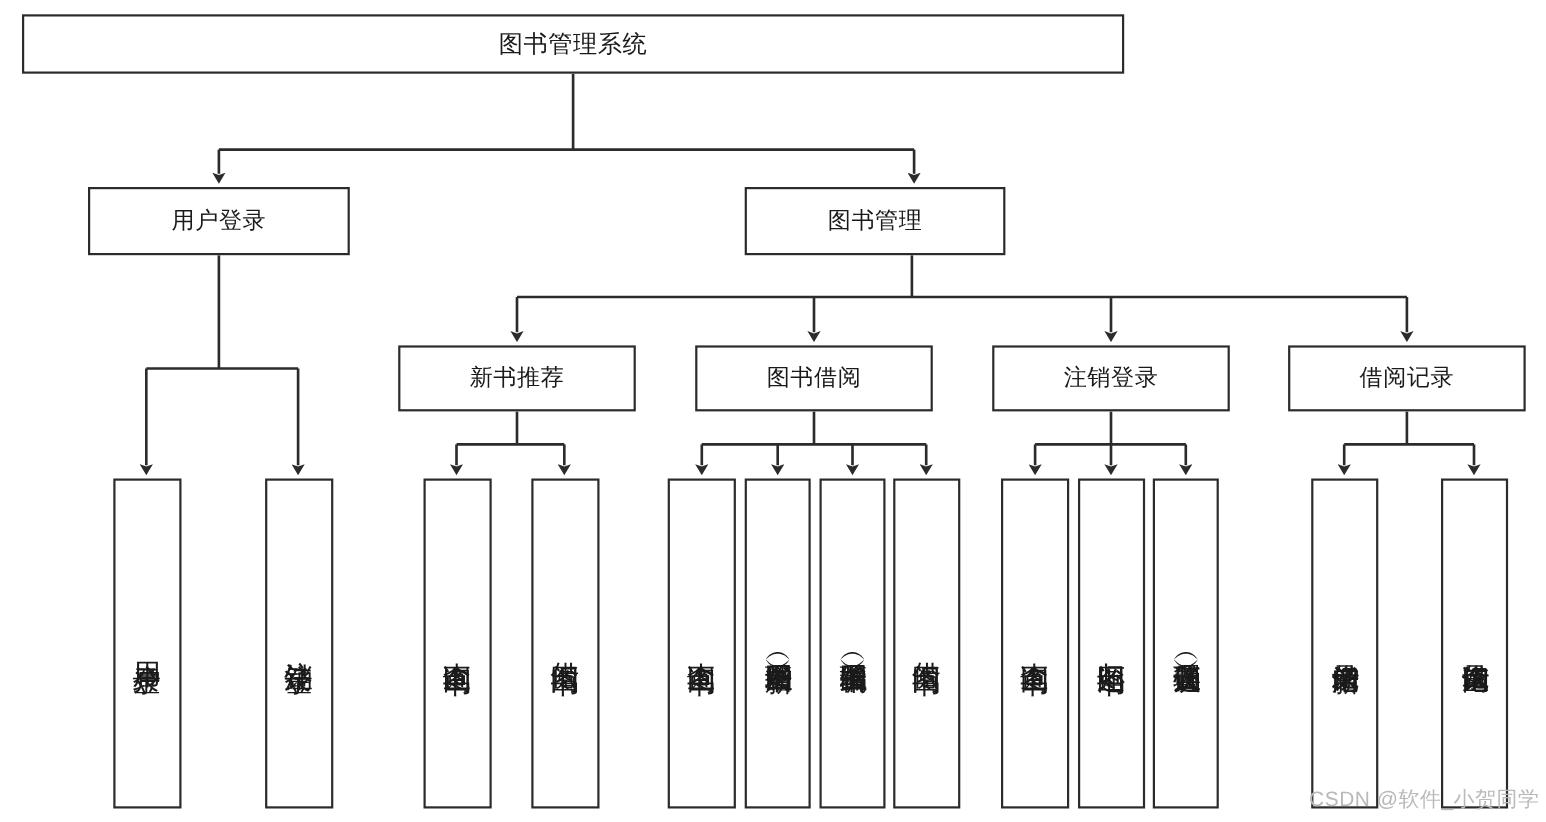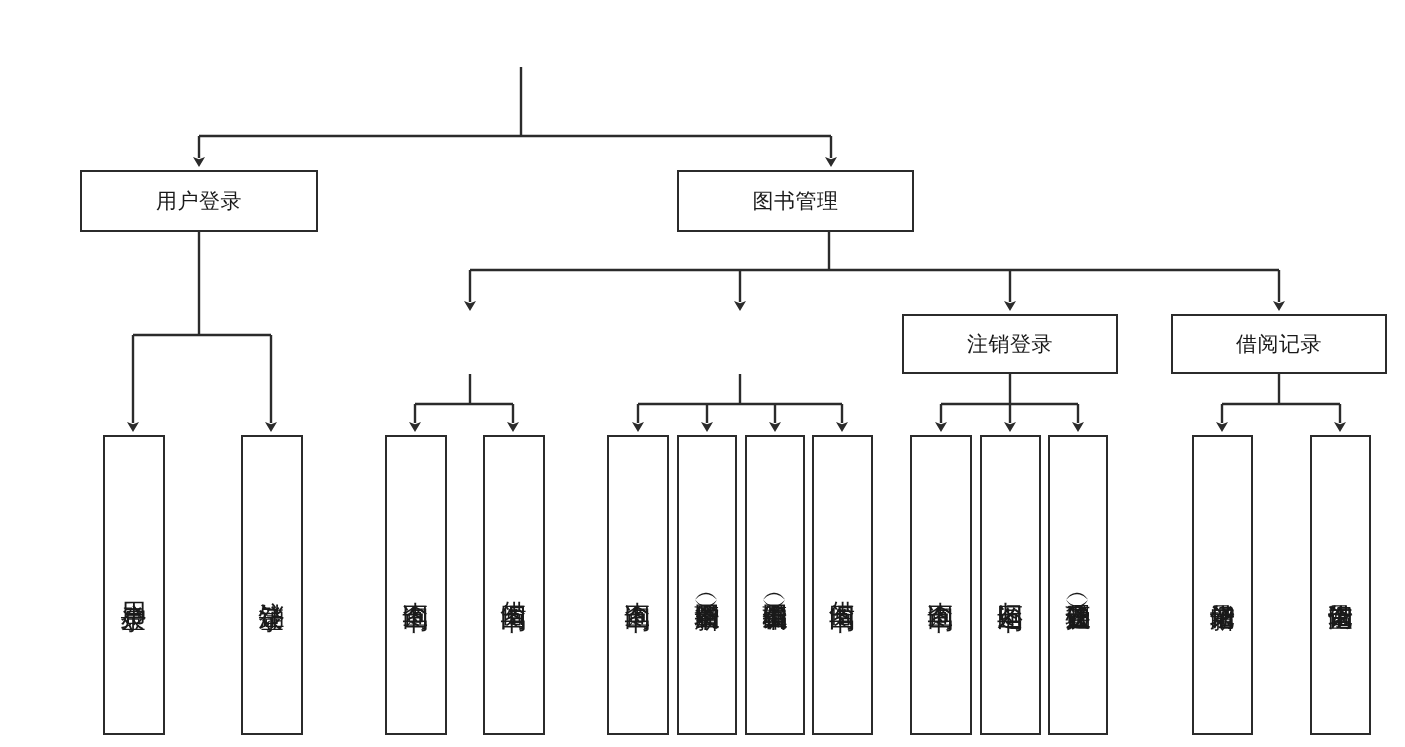--- a/index.html
+++ b/index.html
@@ -121,28 +121,37 @@
       <path d="M1010,404 L1010,423" marker-end="url(#arrow)"></path>
       <path d="M1078,404 L1078,423" marker-end="url(#arrow)"></path>
 
       <path d="M1279,374 L1279,404"></path>
       <path d="M1222,404 L1340,404"></path>
       <path d="M1222,404 L1222,423" marker-end="url(#arrow)"></path>
       <path d="M1340,404 L1340,423" marker-end="url(#arrow)"></path>
     </g>
   </svg>
 
+  <div class="node h root" style="left:20px; top:13px; width:1002px; height:54px;">
+    <span class="label">图书管理系统</span>
+  </div>
 
   <div class="node h" style="left:80px; top:170px; width:238px; height:62px;">
     <span class="label">用户登录</span>
   </div>
   <div class="node h" style="left:677px; top:170px; width:237px; height:62px;">
     <span class="label">图书管理</span>
   </div>
 
+  <div class="node h" style="left:362px; top:314px; width:216px; height:60px;">
+    <span class="label">新书推荐</span>
+  </div>
+  <div class="node h" style="left:632px; top:314px; width:216px; height:60px;">
+    <span class="label">图书借阅</span>
+  </div>
   <div class="node h" style="left:902px; top:314px; width:216px; height:60px;">
     <span class="label">注销登录</span>
   </div>
   <div class="node h" style="left:1171px; top:314px; width:216px; height:60px;">
     <span class="label">借阅记录</span>
   </div>
 
   <div class="node v" style="left:103px; top:435px; width:62px; height:300px;">
     <span class="label">用户登录</span>
   </div>
@@ -180,14 +189,15 @@
     <span class="label">确认归还（管理员）</span>
   </div>
 
   <div class="node v tight" style="left:1192px; top:435px; width:61px; height:300px;">
     <span class="label">新增借阅记录</span>
   </div>
   <div class="node v tight" style="left:1310px; top:435px; width:61px; height:300px;">
     <span class="label">查询借阅记录</span>
   </div>
 
+  <div class="watermark" style="left:1190px; top:714px;">CSDN @软件_小贺同学</div>
 
 </div>
 
 </body></html>

